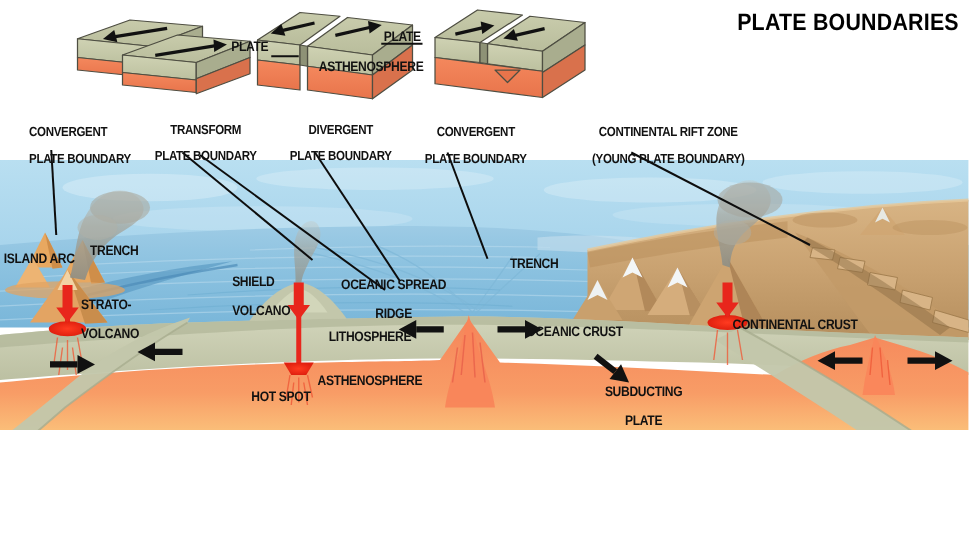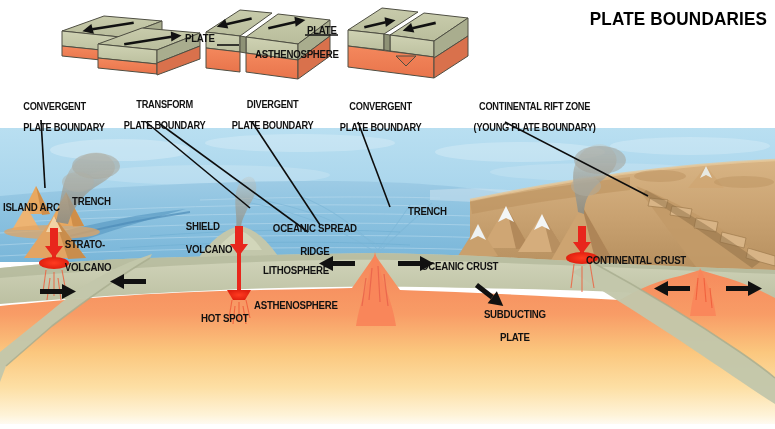--- a/index.html
+++ b/index.html
@@ -1,17 +1,17 @@
 <!DOCTYPE html>
 <html><head>
 <meta charset="utf-8">
 <style>
   html,body{margin:0;padding:0;background:#fff;}
   body{width:775px;height:429px;overflow:hidden;font-family:"Liberation Sans",sans-serif;}
-  #stage{position:relative;width:775px;height:424px;overflow:hidden;background:#ffffff;}
+  #stage{position:relative;width:775px;height:344px;overflow:hidden;background:#ffffff;}
   #stage svg.layer{position:absolute;left:0;top:0;width:775px;height:429px;}
   .lbl{position:absolute;color:#111;font-family:"Liberation Sans",sans-serif;font-weight:bold;
        letter-spacing:-0.3px;line-height:1.02;text-align:center;white-space:pre;
        transform:scaleX(.88);transform-origin:center top;}
   .lbl.lft{text-align:left;transform-origin:left top;}
   .title{position:absolute;right:8px;top:8px;font-size:19px;font-weight:bold;color:#000;
          letter-spacing:.2px;transform:scaleX(.9);transform-origin:right top;
          font-family:"Liberation Sans",sans-serif;}
   .t10{font-size:10.5px;}
   .t11{font-size:11px;}

